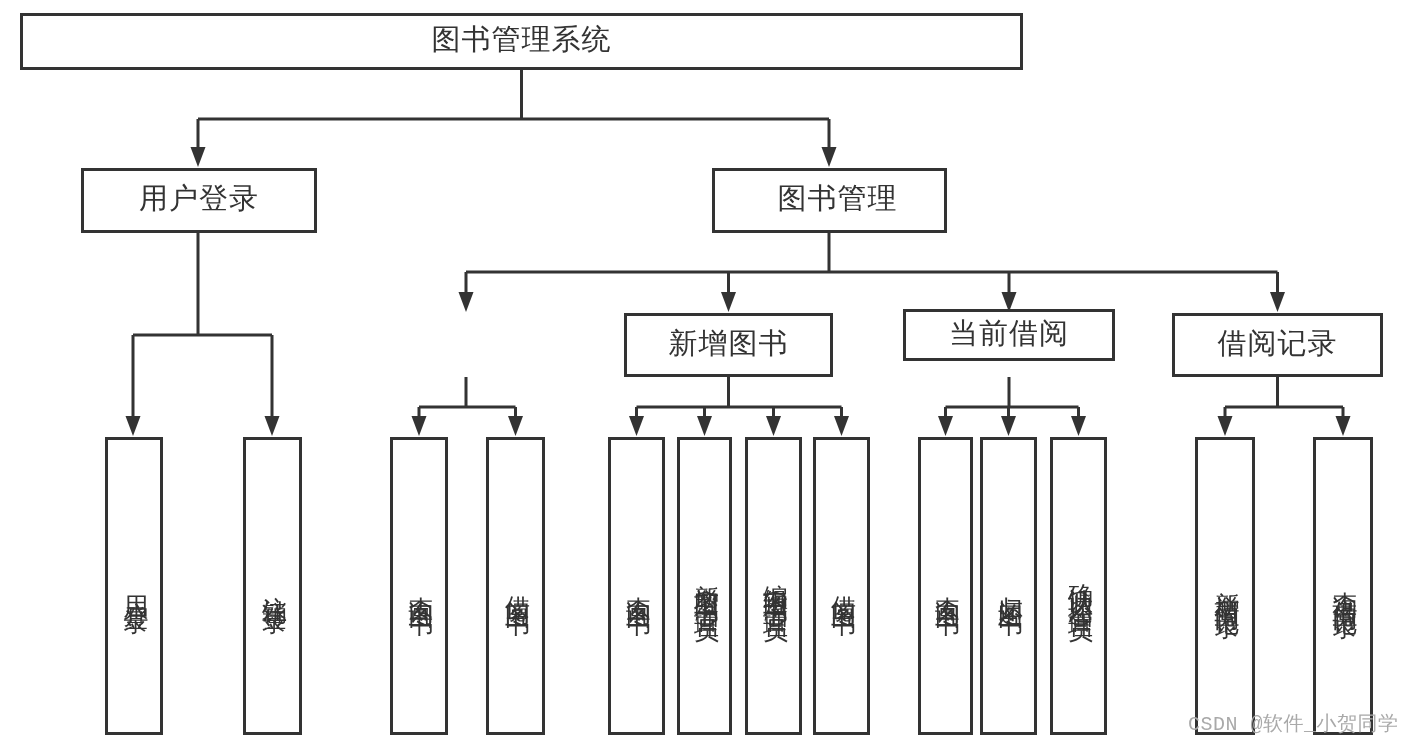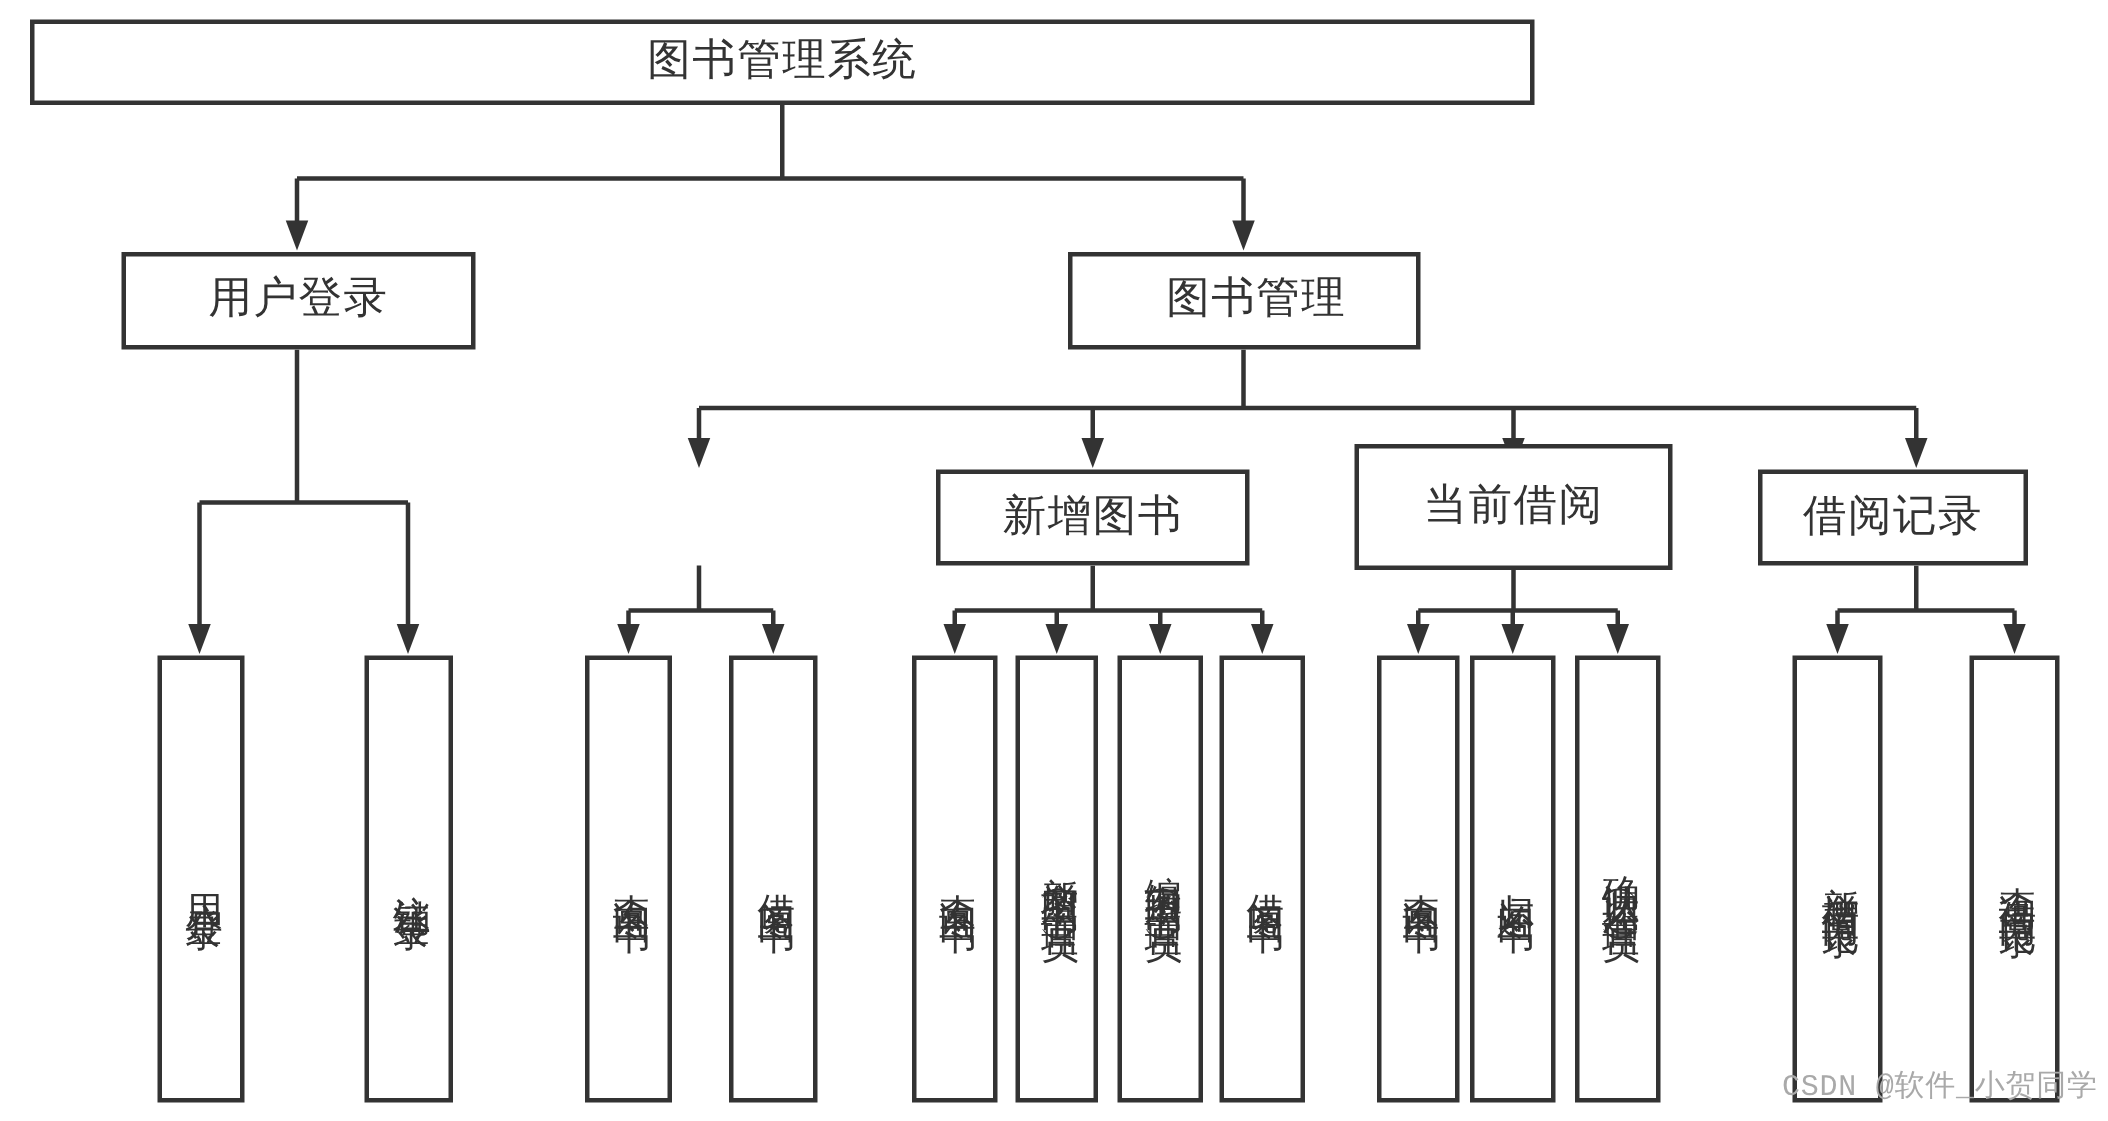--- a/index.html
+++ b/index.html
@@ -33,22 +33,22 @@
     font-size:25px;
     letter-spacing:5px;
     line-height:1;
   }
   
   #nd-root{left:20px;top:13px;width:1003px;height:57px;}
   #nd-user-login{left:81px;top:168px;width:236px;height:65px;}
   #nd-book-mgmt{left:712px;top:168px;width:235px;height:65px;padding-left:16px;}
   #nd-new-book{left:363px;top:313px;width:207px;height:64px;}
   #nd-book-borrow{left:624px;top:313px;width:209px;height:64px;}
-  #nd-current-borrow{left:903px;top:296px;width:212px;height:84px;}
-  #nd-borrow-record{left:1172px;top:313px;width:180px;height:64px;}
+  #nd-current-borrow{left:903px;top:309px;width:212px;height:52px;}
+  #nd-borrow-record{left:1172px;top:313px;width:211px;height:64px;}
   
   .leaf{top:437px;height:298px;}
   #lf-a1{left:105px;width:58px;}
   #lf-a2{left:243px;width:59px;}
   #lf-b1{left:390px;width:58px;}
   #lf-b2{left:486px;width:59px;}
   #lf-c1{left:608px;width:57px;}
   #lf-c2{left:677px;width:55px;}
   #lf-c3{left:745px;width:57px;}
   #lf-c4{left:813px;width:57px;}

